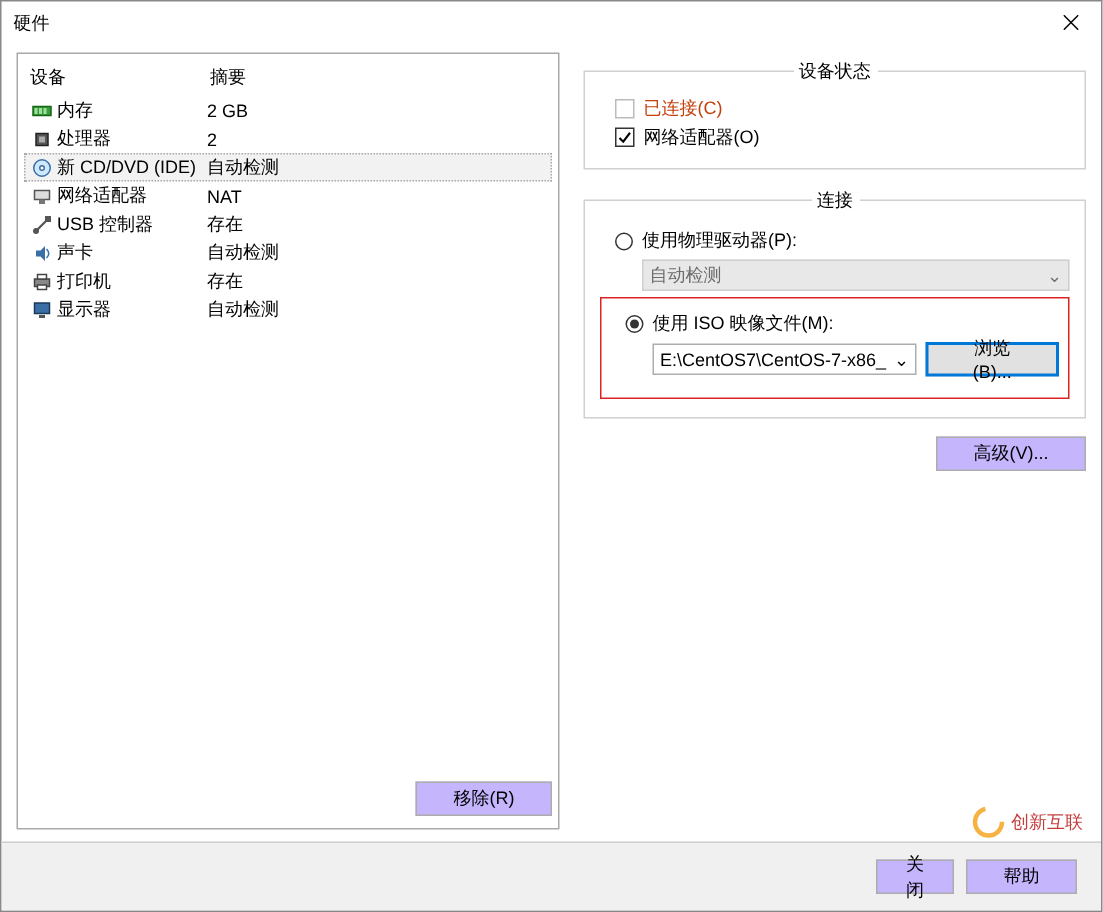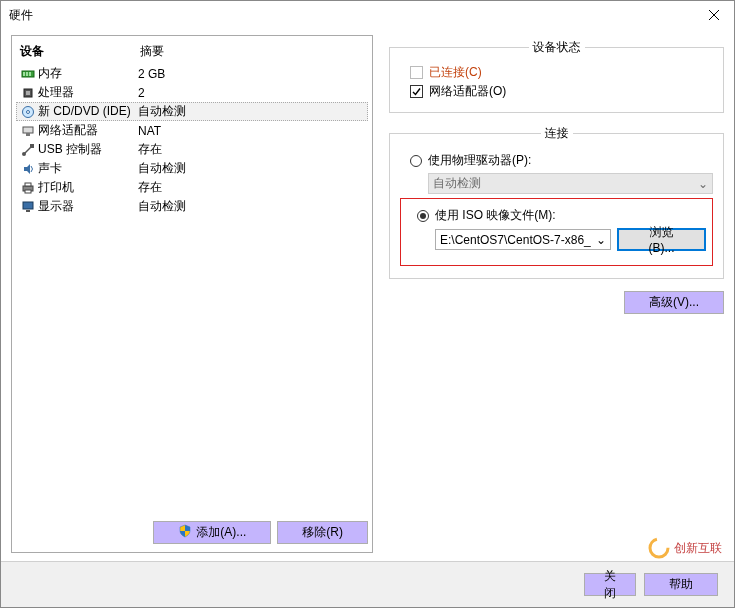--- a/index.html
+++ b/index.html
@@ -4,21 +4,21 @@
   <style>
     * { box-sizing: border-box; font-family: "Microsoft YaHei", "Segoe UI", sans-serif; font-size: 12px; }
     body { margin: 0; background: #fff; width: 735px; height: 608px; border: 1px solid #888; position: relative; }
     .titlebar { height: 28px; display: flex; align-items: center; padding-left: 8px; }
     .titlebar .ttl { flex: 1; }
     .closebtn { width: 40px; height: 28px; display: flex; align-items: center; justify-content: center; cursor: pointer; }
     .closebtn svg { width: 10px; height: 10px; }
     .content { display: flex; padding: 6px 10px 0 10px; height: 524px; }
     .leftpane { width: 362px; border: 1px solid #a9a9a9; padding: 5px 4px 8px 4px; display: flex; flex-direction: column; }
     .hdrrow { display: flex; padding: 2px 0 4px 4px; font-weight: 400; }
-    .col-dev { width: 120px; font-weight: bold; }
+    .col-dev { width: 120px; }
     .col-sum { flex: 1; }
     .devlist { flex: 1; overflow:auto; }
     .devrow { display: flex; align-items: center; height: 19px; padding-left: 4px; }
     .devrow.sel { background: #f2f2f2; border: 1px dotted #aaa; padding-left: 3px; }
     .devrow .ico { width: 16px; height: 16px; margin-right: 2px; display:flex;align-items:center;justify-content:center; }
     .devrow .dlabel { width: 100px; }
     .devrow .dsum { flex: 1; }
     .btnrow-left { display:flex; justify-content:flex-end; gap:6px; padding-top:4px; }
     .btn { height: 23px; border: 1px solid #adadad; background: #c4b5fd; padding: 0 24px; display:inline-flex; align-items:center; gap:4px; cursor:pointer; }
     .btn-focus { border: 2px solid #0078d7; background:#e1e1e1; padding:0 18px;}
@@ -140,28 +140,20 @@
             <svg width="14" height="14">
               <rect x="2" y="2" width="10" height="7" fill="#3a6ea5" stroke="#1a3a5a"></rect>
               <rect x="5" y="10" width="4" height="2" fill="#555"></rect>
             </svg>
           </span>
           <span class="dlabel">显示器</span>
           <span class="dsum">自动检测</span>
         </div>
       </div>
     <div class="btnrow-left">
-      <button class="btn">
-          <span class="shield"><svg width="14" height="14" viewBox="0 0 14 14">
-              <path d="M7 1 L12 3 L12 7 C12 10 9 12 7 13 C5 12 2 10 2 7 L2 3 Z" fill="#ffc20e" stroke="#2a76c4" stroke-width="0.5"></path>
-              <path d="M7 1 L12 3 L12 7 L7 7 Z" fill="#2a76c4"></path>
-              <path d="M7 7 L7 13 C5 12 2 10 2 7 Z" fill="#2a76c4"></path>
-            </svg></span>
-          <span>添加(A)...</span>
-        </button>
       <button class="btn">移除(R)</button>
     </div>
   </div>
 
   <div class="rightpane">
     <fieldset>
       <legend>设备状态</legend>
       <div class="chk">
           <span class="chkbox dis"></span>
           <span style="color:#c2410c">已连接(C)</span>

